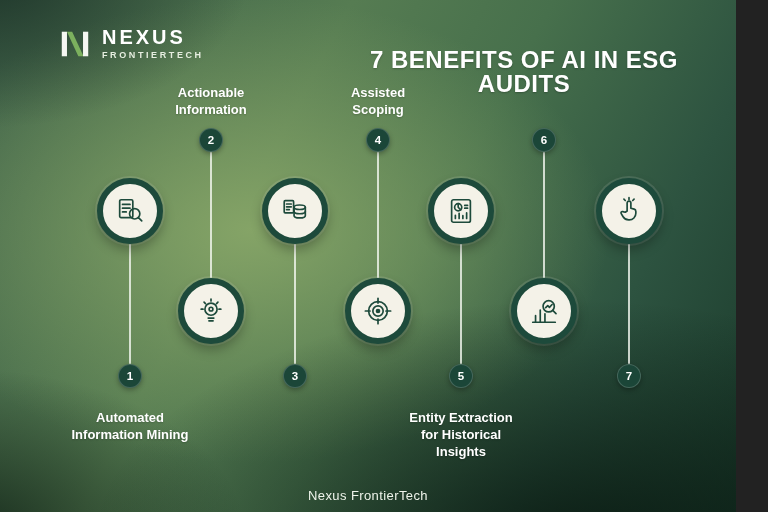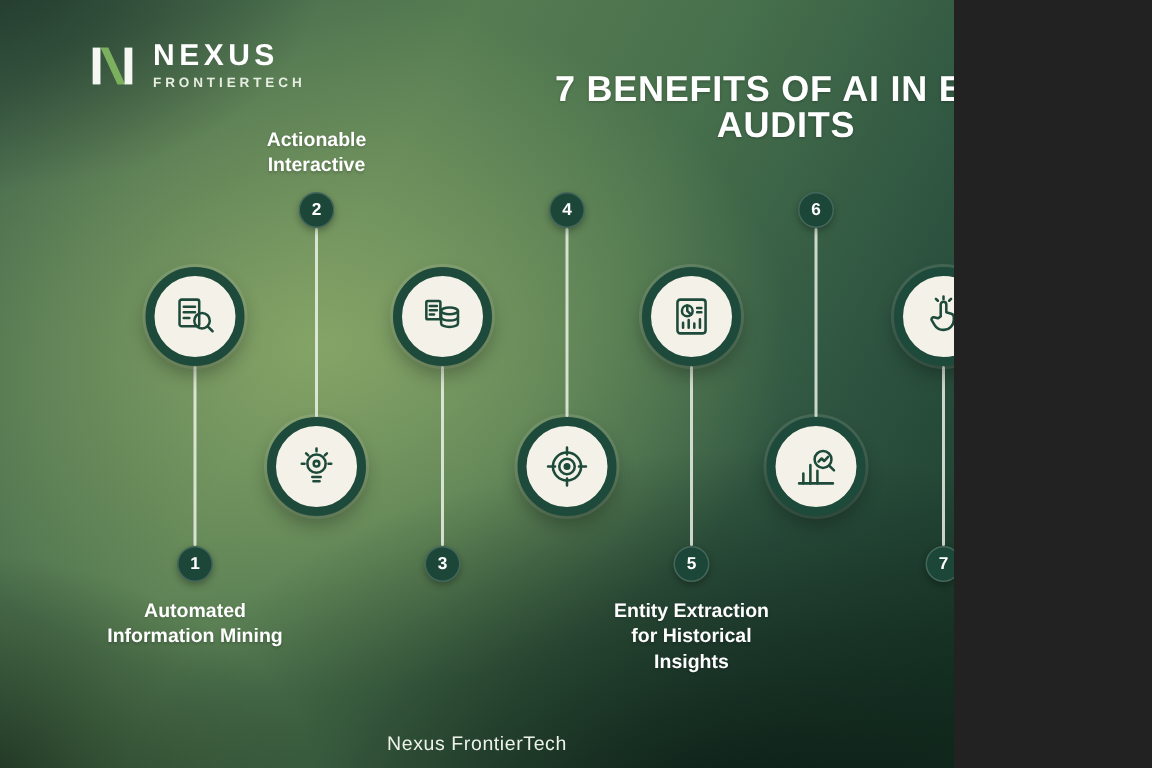--- a/index.html
+++ b/index.html
@@ -1,17 +1,17 @@
 <!DOCTYPE html>
 <html><head>
 <meta charset="utf-8">
 <style>
   html,body { margin:0; padding:0; background:#222; }
   .canvas {
-    position:relative; width:636px; height:512px; overflow:hidden;
+    position:relative; width:736px; height:512px; overflow:hidden;
     font-family:"Liberation Sans", sans-serif;
     background:
       radial-gradient(120% 90% at 78% 108%, rgba(6,20,13,0.85) 0%, rgba(6,20,13,0) 55%),
       radial-gradient(70% 60% at -5% 105%, rgba(8,24,15,0.8) 0%, rgba(8,24,15,0) 55%),
       radial-gradient(60% 50% at -2% -5%, rgba(23,43,35,0.8) 0%, rgba(23,43,35,0) 60%),
       radial-gradient(75% 70% at 34% 45%, rgba(138,168,105,0.9) 0%, rgba(138,168,105,0) 65%),
       linear-gradient(118deg, #40634a 0%, #567c52 35%, #47704c 55%, #2d5340 78%, #1a3a2b 100%);
   }
 
   
@@ -41,21 +41,21 @@
   }
   .vline { position:absolute; width:2px; background:rgba(244,248,240,0.8); border-radius:1px; }
   .label {
     position:absolute; color:#ffffff; font-weight:700; font-size:13px; line-height:17px;
     text-align:center; white-space:pre-line; text-shadow:0 1px 2px rgba(0,0,0,0.2);
   }
 
   .circle-top{top:178px} .circle-low{top:278px}
   .badge-top{top:128px}  .badge-low{top:364px}
   .vl-odd{top:244px;height:120px} .vl-even{top:152px;height:126px}
-  .label-top{top:84px}   .label-low{top:398px}
+  .label-top{top:84px}   .label-low{top:409px}
 
   .x1-circle{left:97px}  .x1-badge{left:118px} .x1-line{left:129px} .x1-label{left:35px;width:190px}
   .x2-circle{left:178px} .x2-badge{left:199px} .x2-line{left:210px} .x2-label{left:116px;width:190px}
   .x3-circle{left:262px} .x3-badge{left:283px} .x3-line{left:294px} .x3-label{left:200px;width:190px}
   .x4-circle{left:345px} .x4-badge{left:366px} .x4-line{left:377px} .x4-label{left:283px;width:190px}
   .x5-circle{left:428px} .x5-badge{left:449px} .x5-line{left:460px} .x5-label{left:366px;width:190px}
   .x6-circle{left:511px} .x6-badge{left:532px} .x6-line{left:543px} .x6-label{left:449px;width:190px}
   .x7-circle{left:596px} .x7-badge{left:617px} .x7-line{left:628px} .x7-label{left:534px;width:190px}
 
   
@@ -102,21 +102,21 @@
         <circle cx="21" cy="19" r="5.5"></circle>
         <path d="M25 23l3.5 3.5"></path>
       </svg>
     </span>
   </div>
   <div class="badge badge-low x1-badge">1</div>
   <div class="label label-low x1-label">Automated
 Information Mining</div>
 
   <div class="label label-top x2-label">Actionable
-Interactive</div>
+Information</div>
   <div class="badge badge-top x2-badge">2</div>
   <div class="circle circle-low x2-circle">
     <span class="icon">
       <svg width="30" height="30" viewBox="0 0 32 32" fill="none" stroke="#1d4a3b" stroke-width="1.8" stroke-linecap="round" stroke-linejoin="round">
         <circle cx="16" cy="14" r="6.5"></circle>
         <circle cx="16" cy="14" r="2"></circle>
         <path d="M13 23.5h6 M13.8 26.5h4.4"></path>
         <path d="M16 3.2v2 M5.5 14h2 M24.5 14h2 M8.6 6.6l1.5 1.5 M23.4 6.6l-1.5 1.5"></path>
       </svg>
     </span>
@@ -128,20 +128,22 @@
         <rect x="4.5" y="5" width="10" height="13" rx="1"></rect>
         <path d="M7 8.5h5 M7 11.5h5 M7 14.5h3"></path>
         <ellipse cx="21" cy="12" rx="6" ry="2.4"></ellipse>
         <path d="M15 12v9c0 1.3 2.7 2.4 6 2.4s6-1.1 6-2.4v-9"></path>
         <path d="M15 16.5c0 1.3 2.7 2.4 6 2.4s6-1.1 6-2.4"></path>
       </svg>
     </span>
   </div>
   <div class="badge badge-low x3-badge">3</div>
 
+  <div class="label label-top x4-label">Assisted
+Scoping</div>
   <div class="badge badge-top x4-badge">4</div>
   <div class="circle circle-low x4-circle">
     <span class="icon">
       <svg width="30" height="30" viewBox="0 0 32 32" fill="none" stroke="#1d4a3b" stroke-width="1.8" stroke-linecap="round" stroke-linejoin="round">
         <circle cx="16" cy="16" r="10"></circle>
         <circle cx="16" cy="16" r="5.5"></circle>
         <circle cx="16" cy="16" r="1.6" fill="#1d4a3b"></circle>
         <path d="M16 2.5v5 M16 24.5v5 M2.5 16h5 M24.5 16h5"></path>
       </svg>
     </span>

